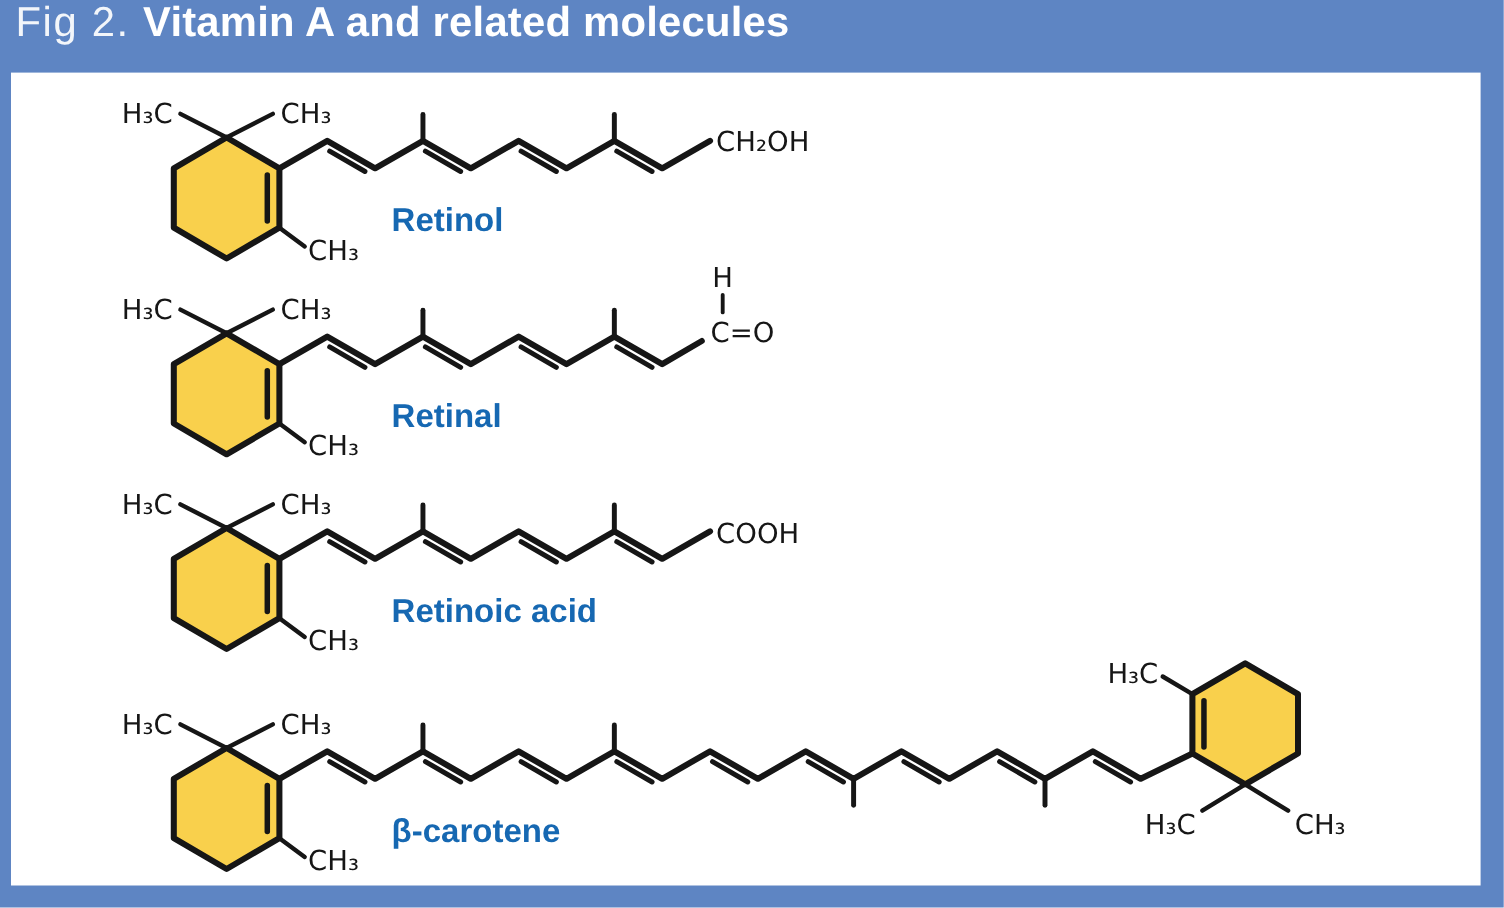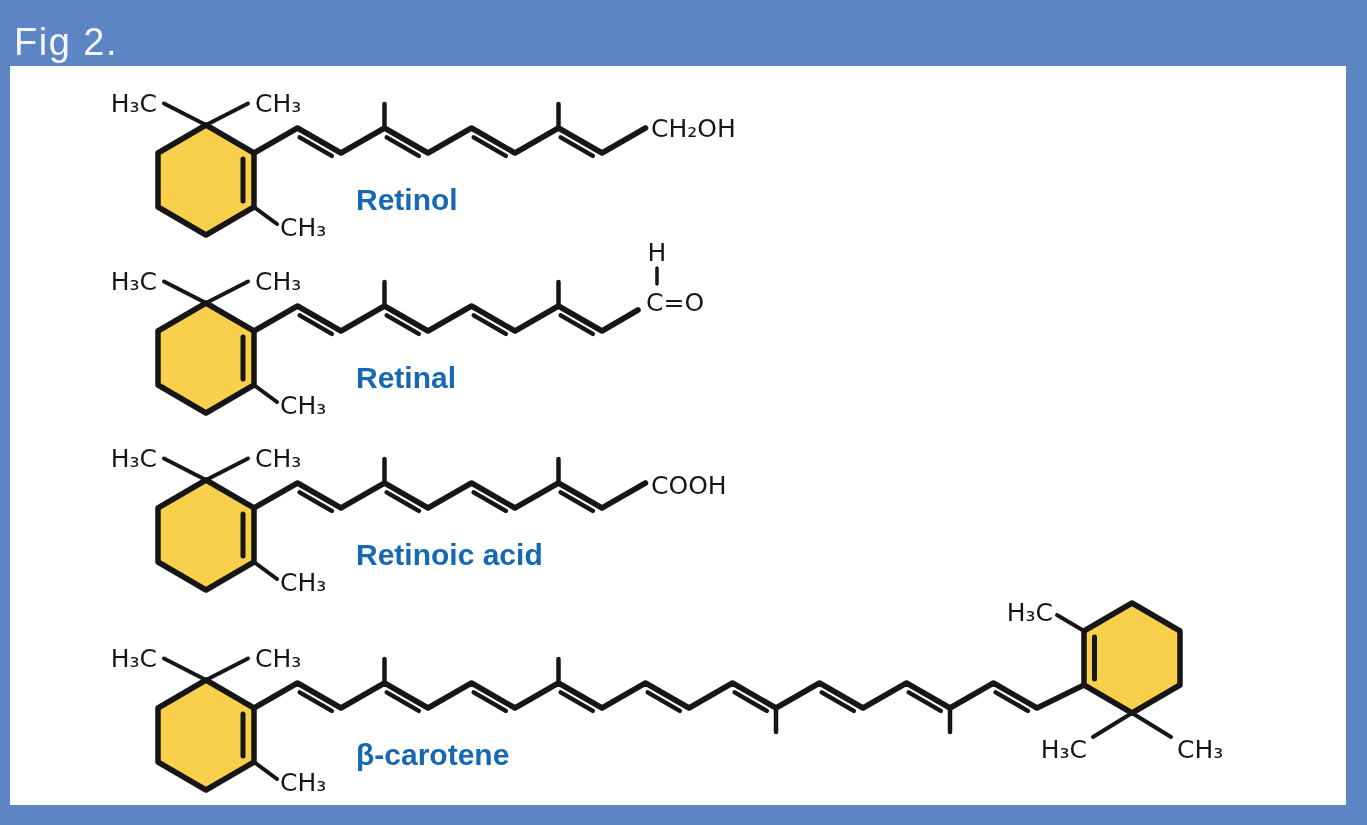--- a/index.html
+++ b/index.html
@@ -3,21 +3,21 @@
 <meta charset="utf-8">
 <style>
   html,body{margin:0;padding:0;}
   body{
     width:1367px;height:825px;position:relative;overflow:hidden;
     background:var(--frame,#5e85c3);
     font-family:"Liberation Sans","DejaVu Sans",sans-serif;
   }
   .header{
     position:absolute;top:0;left:14px;height:64px;right:20px;
-    display:flex;align-items:flex-end;color:#fff;font-size:38px;white-space:nowrap;
+    display:flex;align-items:flex-start;color:#fff;font-size:38px;white-space:nowrap;
   }
   .fig-label{font-weight:400;opacity:.93;margin-right:12px;letter-spacing:1.5px;}
   .fig-title{font-weight:700;letter-spacing:.2px;}
   .panel{
     position:absolute;left:10px;top:66px;width:1336px;height:739px;background:#ffffff;
   }
   svg.canvas{position:absolute;left:0;top:0;width:1367px;height:825px;}
   .atom{
     font-family:"DejaVu Sans","Liberation Sans",sans-serif;
     font-size:25px;fill:#161616;
@@ -25,20 +25,21 @@
   .molname{
     font-family:"Liberation Sans","DejaVu Sans",sans-serif;
     font-size:30px;font-weight:700;fill:var(--namecol,#1668b2);
   }
 </style>
 </head>
 <body>
 
 <div class="header">
   <span class="fig-label">Fig 2.</span>
+  <span class="fig-title">Vitamin A and related molecules</span>
 </div>
 
 <div class="panel"></div>
 
 <svg class="canvas" id="molcanvas" viewBox="0 0 1367 825">
     <g>
       <polygon points="206,125 254,153 254,207 206,235 158,207 158,153" fill="#f9d04c" stroke="#161616" stroke-width="5.5" stroke-linejoin="round"></polygon>
       <line x1="243" y1="159" x2="243" y2="201" stroke="#161616" stroke-width="5" stroke-linecap="round"></line>
       <line x1="206" y1="125" x2="164" y2="103.5" stroke="#161616" stroke-width="4" stroke-linecap="round"></line>
       <line x1="206" y1="125" x2="248" y2="103.5" stroke="#161616" stroke-width="4" stroke-linecap="round"></line>

